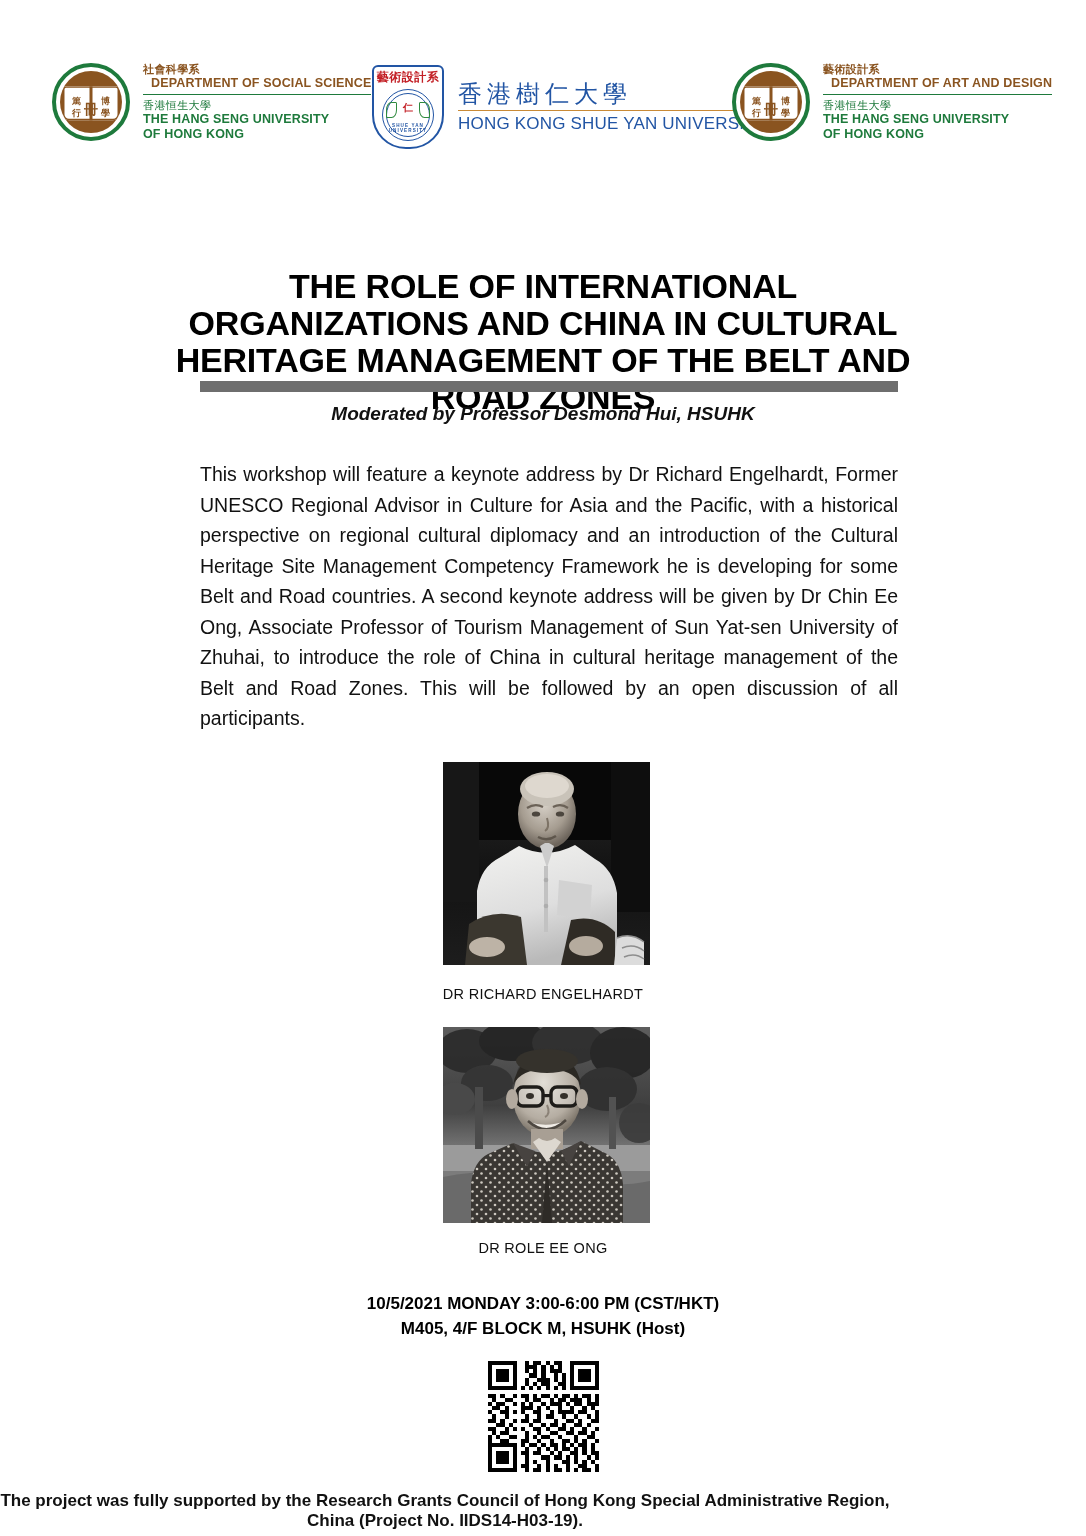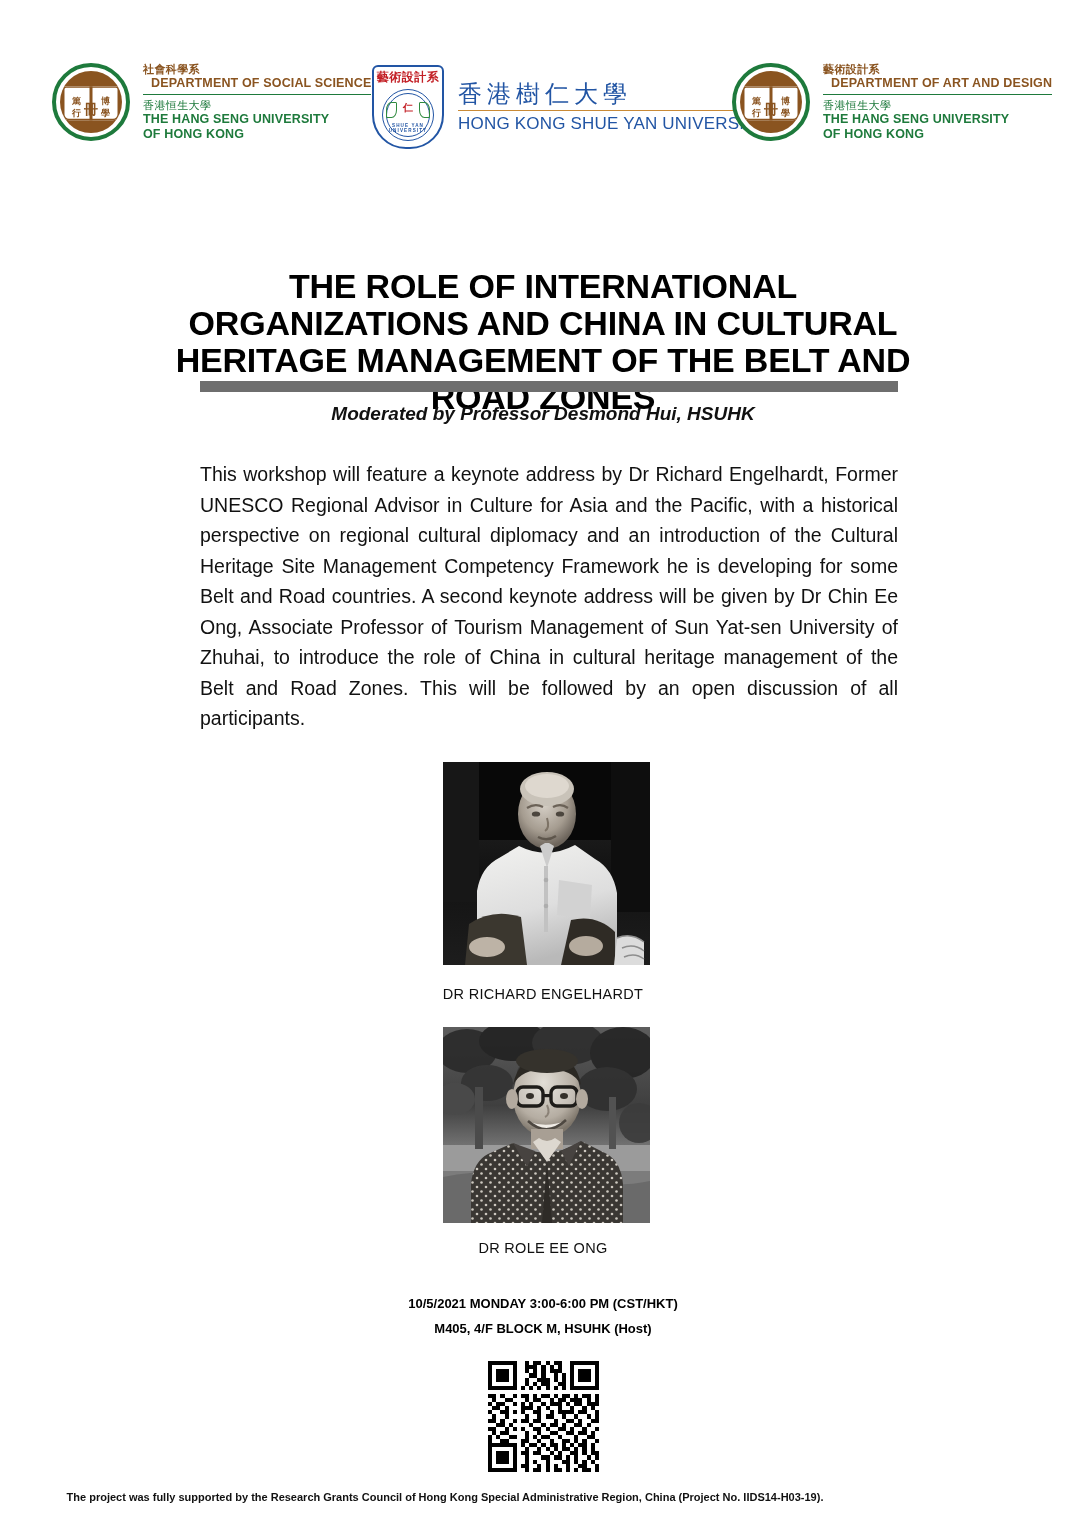--- a/index.html
+++ b/index.html
@@ -308,21 +308,21 @@
     color: #111;
   }
   .caption-1 { top: 986px; }
   .caption-2 { top: 1240px; }
 
   .when-where {
     position: absolute;
     left: 0; width: 1086px;
     top: 1291px;
     text-align: center;
-    font-size: 13px;
+    font-size: 17px;
     line-height: 25px;
     font-weight: bold;
     color: #000;
   }
 
   
   .qr-wrap {
     position: absolute;
     left: 484px;
     top: 1357px;
@@ -330,21 +330,21 @@
     height: 119px;
     background: #ffffff;
   }
   .qr-wrap svg { display: block; }
 
   .footer-note {
     position: absolute;
     left: 0; width: 890px;
     top: 1491px;
     text-align: center;
-    font-size: 11px;
+    font-size: 17px;
     font-weight: bold;
     color: #111;
   }
 </style>
 </head>
 <body>
 
 <div class="poster">
 
   <div class="logo-bar">

